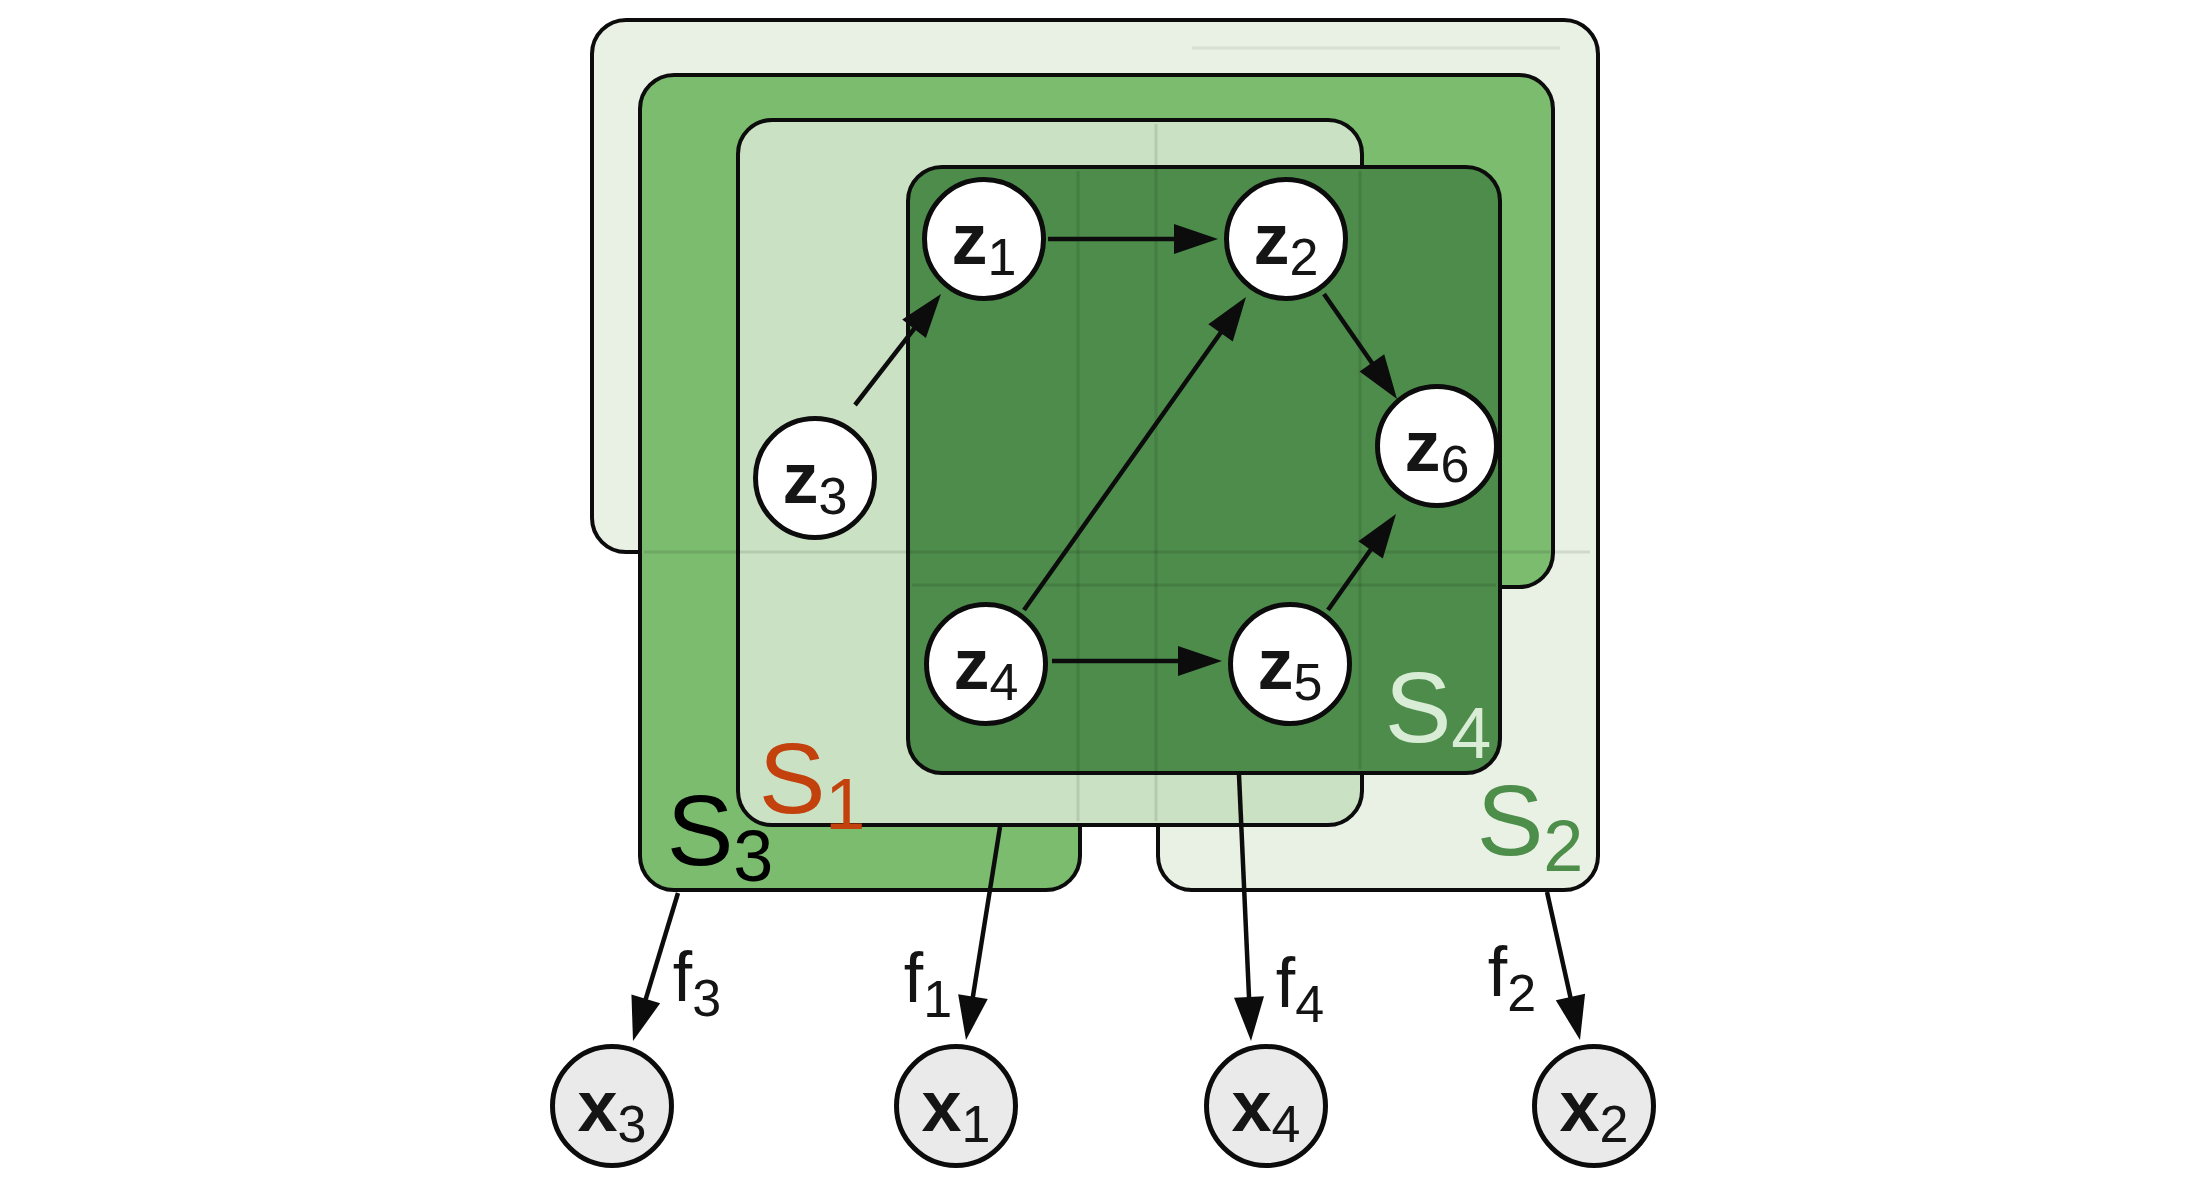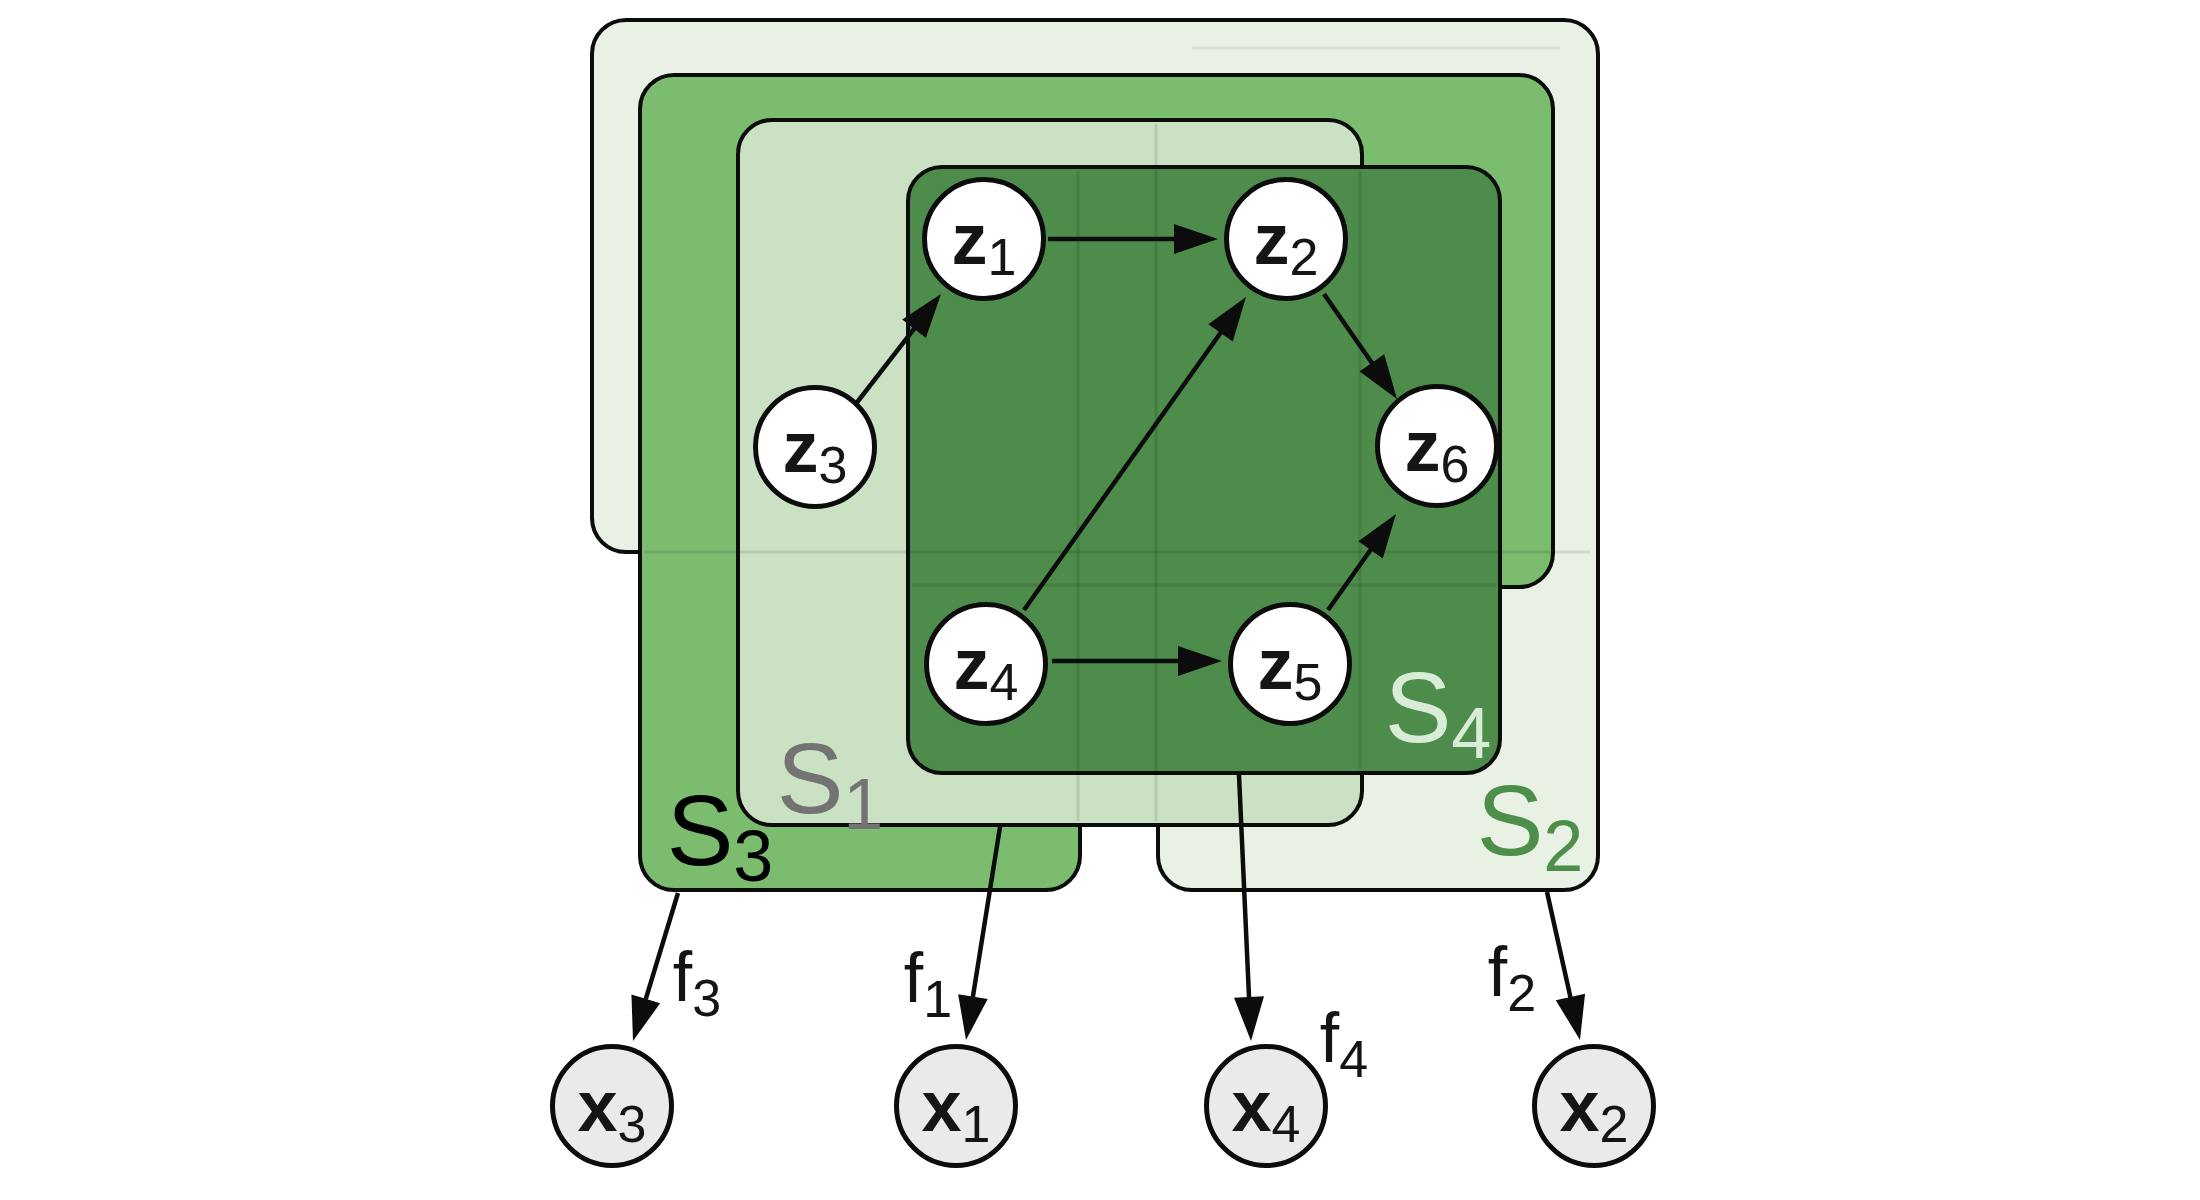--- a/index.html
+++ b/index.html
@@ -76,21 +76,21 @@
         <polygon points="1580,1040 1555.783863672255,1000.3190380490082 1585.064812826718,993.790177764567" fill="#0c0c0c"></polygon>
       </g>
     </svg>
   <div id="nodes-layer">
       <div class="node latent" style="left: 922px; top: 177px;">
         <span class="nlabel"><span class="base">z</span><span class="sub">1</span></span>
       </div>
       <div class="node latent" style="left: 1224px; top: 177px;">
         <span class="nlabel"><span class="base">z</span><span class="sub">2</span></span>
       </div>
-      <div class="node latent" style="left: 753px; top: 385px; justify-content: center;">
+      <div class="node latent" style="left: 753px; top: 416px; justify-content: center;">
         <span class="nlabel"><span class="base">z</span><span class="sub">3</span></span>
       </div>
       <div class="node latent" style="left: 924px; top: 602px;">
         <span class="nlabel"><span class="base">z</span><span class="sub">4</span></span>
       </div>
       <div class="node latent" style="left: 1228px; top: 602px;">
         <span class="nlabel"><span class="base">z</span><span class="sub">5</span></span>
       </div>
       <div class="node latent" style="left: 1375px; top: 384px; justify-content: center;">
         <span class="nlabel"><span class="base">z</span><span class="sub">6</span></span>
@@ -102,22 +102,22 @@
         <span class="nlabel"><span class="base">x</span><span class="sub">1</span></span>
       </div>
       <div class="node observed" style="left: 1204px; top: 1044px;">
         <span class="nlabel"><span class="base">x</span><span class="sub">4</span></span>
       </div>
       <div class="node observed" style="left: 1532px; top: 1044px;">
         <span class="nlabel"><span class="base">x</span><span class="sub">2</span></span>
       </div>
     </div>
   <div id="labels-layer">
-      <div class="slabel" style="left: 830px; top: 778px; color: #737373;"><span class="base">S</span><span class="sub">1</span></div>
+      <div class="slabel" style="left: 812px; top: 778px; color: #c2410c;"><span class="base">S</span><span class="sub">1</span></div>
       <div class="slabel" style="left: 1530px; top: 820px; color: rgb(78, 142, 75);"><span class="base">S</span><span class="sub">2</span></div>
       <div class="slabel" style="left: 720px; top: 830px; color: #000000;"><span class="base">S</span><span class="sub">3</span></div>
       <div class="slabel" style="left: 1438px; top: 700px; color: rgb(217, 236, 213); margin-top: 7px;"><span class="base">S</span><span class="sub">4</span></div>
       <div class="flabel" style="left: 697px; top: 977px;"><span class="base">f</span><span class="sub">3</span></div>
       <div class="flabel" style="left: 928px; top: 978px;"><span class="base">f</span><span class="sub">1</span></div>
-      <div class="flabel" style="left: 1300px; top: 1038px; margin-left: 44px;"><span class="base">f</span><span class="sub">4</span></div>
+      <div class="flabel" style="left: 1300px; top: 983px;"><span class="base">f</span><span class="sub">4</span></div>
       <div class="flabel" style="left: 1512px; top: 972px;"><span class="base">f</span><span class="sub">2</span></div>
     </div>
 </div>
 
 </body></html>

